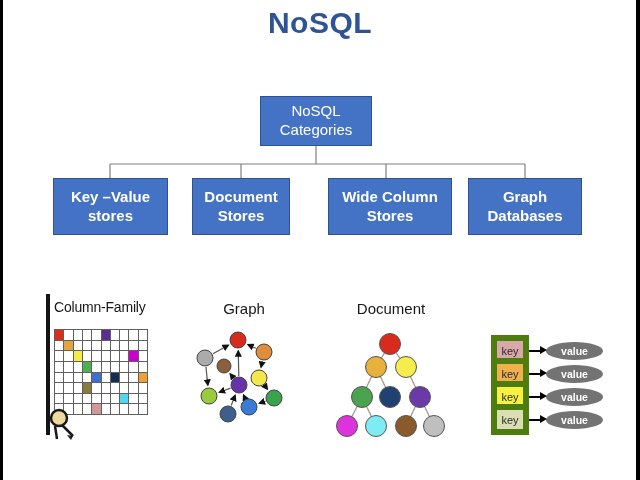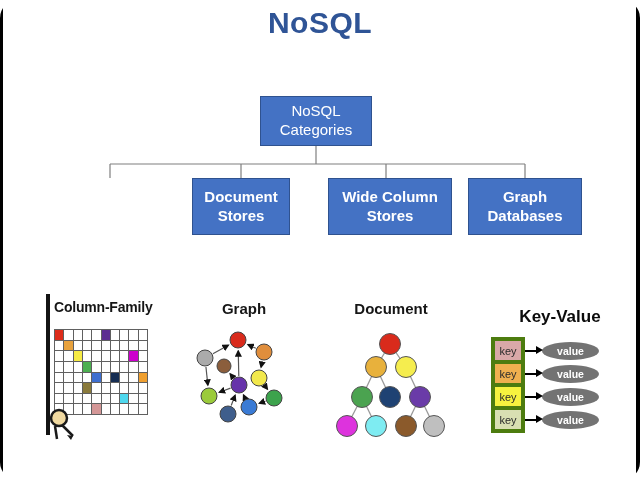--- a/index.html
+++ b/index.html
@@ -1,18 +1,18 @@
 <!DOCTYPE html>
 <html><head>
 <meta charset="utf-8">
 <style>
   html,body{margin:0;padding:0;background:#ffffff;}
   .stage{
     position:relative;width:640px;height:480px;overflow:hidden;
-    background:#ffffff;font-family:"Liberation Sans",sans-serif;border-radius:18px;
+    background:#ffffff;font-family:"Liberation Sans",sans-serif;
   }
   .edge-bar{position:absolute;top:0;height:480px;background:#000;}
   .edge-bar.left{left:0;width:3px;}
   .edge-bar.right{left:636px;width:4px;}
 
   .slide-title{
     position:absolute;top:6px;left:0;right:0;text-align:center;
     font-size:30px;font-weight:700;color:#2F5496;letter-spacing:0.5px;
   }
 
@@ -25,42 +25,42 @@
   .box.child{top:178px;height:57px;font-size:15px;font-weight:700;}
   .box.c0{left:53px;width:115px;}
   .box.c1{left:192px;width:98px;}
   .box.c2{left:328px;width:124px;}
   .box.c3{left:468px;width:114px;}
 
   .connectors{position:absolute;left:0;top:0;width:640px;height:480px;pointer-events:none;}
 
   
   .cf-line{position:absolute;left:46px;top:294px;width:4px;height:141px;background:#141414;}
-  .fig-title{position:absolute;color:#161616;font-weight:700;}
+  .fig-title{position:absolute;color:#161616;font-weight:400;}
   .cf-title{left:54px;top:299px;font-size:14px;letter-spacing:-0.2px;}
   .cf-grid{
     position:absolute;left:54px;top:329px;width:94px;height:86px;
     display:grid;grid-template-columns:repeat(10,1fr);grid-template-rows:repeat(8,1fr);
     border-top:1px solid #606060;border-left:1px solid #606060;box-sizing:border-box;
   }
   .cf-cell{border-right:1px solid #606060;border-bottom:1px solid #606060;background:#fff;}
   .cf-glyph{position:absolute;left:48px;top:407px;}
 
   
   .graph-title{left:188px;width:112px;top:300px;font-size:15px;text-align:center;}
   .graph-svg{position:absolute;left:188px;top:326px;}
   .doc-title{left:333px;width:116px;top:300px;font-size:15px;text-align:center;}
   .doc-svg{position:absolute;left:333px;top:331px;}
 
   
   .kv-title{left:500px;top:307px;width:120px;font-size:17px;text-align:center;color:#0c0c0c;}
   .kv-rows{position:absolute;left:491px;top:341px;}
   .kv-row{display:flex;align-items:center;height:19px;margin-bottom:4px;}
   .kv-key{
-    width:26px;height:19px;border:4px solid #4d7c0f;box-sizing:content-box;
+    width:26px;height:19px;border:6px solid #4d7c0f;box-sizing:content-box;
     display:flex;align-items:center;justify-content:center;
     font-size:11px;color:#2b2b2b;
   }
   .kv-arrow{position:relative;width:17px;height:19px;}
   .kv-arrow::before{content:"";position:absolute;left:0;right:3px;top:8.5px;border-top:2px solid #000;}
   .kv-arrow::after{
     content:"";position:absolute;right:-1px;top:5px;width:0;height:0;
     border-left:7px solid #000;border-top:4.5px solid transparent;border-bottom:4.5px solid transparent;
   }
   .kv-value{
@@ -84,20 +84,22 @@
       <path d="M110 164 H525"></path>
       <path d="M110 164 V178"></path>
       <path d="M241 164 V178"></path>
       <path d="M386 164 V178"></path>
       <path d="M525 164 V178"></path>
     </g>
   </svg>
 
   <div class="box root">NoSQL
 Categories</div>
+  <div class="box child c0">Key –Value
+stores</div>
   <div class="box child c1">Document
 Stores</div>
   <div class="box child c2">Wide Column
 Stores</div>
   <div class="box child c3">Graph
 Databases</div>
 
   <div class="cf-line"></div>
   <div class="fig-title cf-title">Column-Family</div>
   <div class="cf-grid" id="cf-grid">
@@ -235,21 +237,20 @@
       <circle cx="73" cy="36" r="10.5" fill="#F5ED4E" stroke="#555" stroke-width="1"></circle>
       <circle cx="29" cy="66" r="10.5" fill="#4BA350" stroke="#555" stroke-width="1"></circle>
       <circle cx="57" cy="66" r="10.5" fill="#1F4273" stroke="#555" stroke-width="1"></circle>
       <circle cx="87" cy="66" r="10.5" fill="#6A3BA8" stroke="#555" stroke-width="1"></circle>
       <circle cx="14" cy="95" r="10.5" fill="#DD33DD" stroke="#555" stroke-width="1"></circle>
       <circle cx="43" cy="95" r="10.5" fill="#7EECF2" stroke="#555" stroke-width="1"></circle>
       <circle cx="73" cy="95" r="10.5" fill="#8B5A2B" stroke="#555" stroke-width="1"></circle>
       <circle cx="101" cy="95" r="10.5" fill="#BFBFBF" stroke="#555" stroke-width="1"></circle>
     </svg>
 
-  <div class="fig-title kv-title">Key-Value</div>
   <div class="kv-rows">
     <div class="kv-row">
       <div class="kv-key" style="background: rgb(217, 168, 168);">key</div>
       <div class="kv-arrow"></div>
       <div class="kv-value">value</div>
     </div>
     <div class="kv-row">
       <div class="kv-key" style="background: rgb(239, 176, 79);">key</div>
       <div class="kv-arrow"></div>
       <div class="kv-value">value</div>

